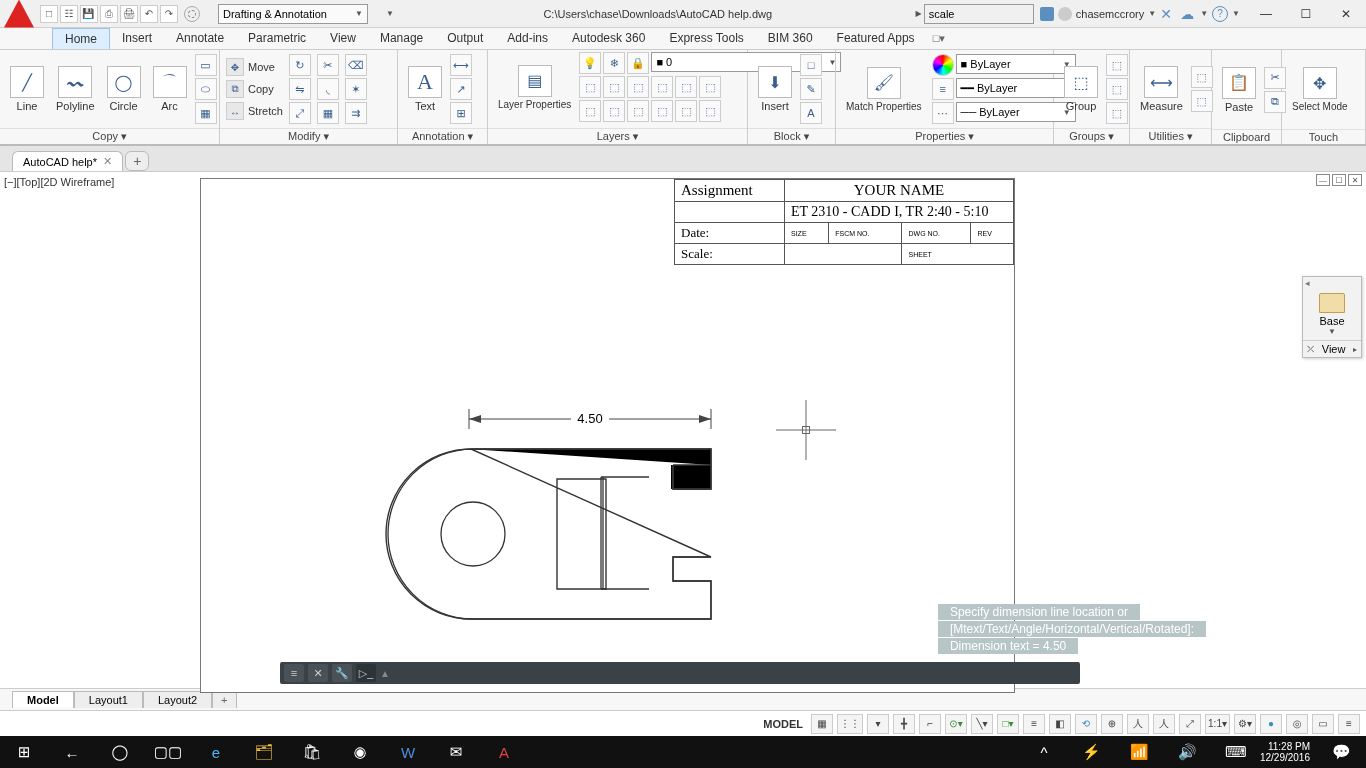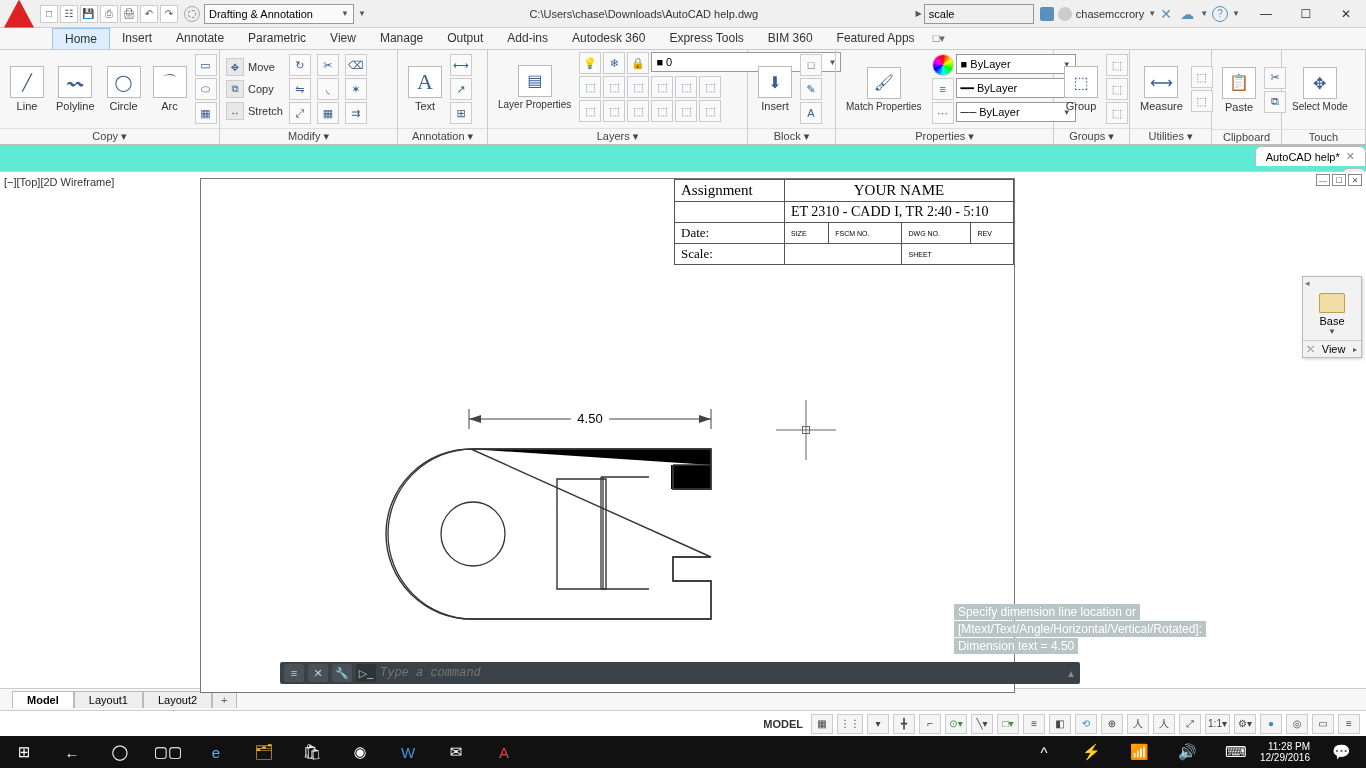--- a/index.html
+++ b/index.html
@@ -1,21 +1,21 @@
 <!DOCTYPE html>
 <html><head>
 <meta charset="utf-8">
 <style>
 * { margin:0; padding:0; box-sizing:border-box; font-family:"Segoe UI",Arial,sans-serif; }
 body { width:1366px; height:768px; overflow:hidden; background:#fff; position:relative; display:flex; flex-direction:column; }
 .titlebar { height:28px; background:#f0f0f0; display:flex; align-items:center; border-bottom:1px solid #d0d0d0; }
 .app-logo { width:38px; height:28px; background:#d22; clip-path:polygon(50% 0,100% 100%,0 100%); margin:0 4px; }
 .qat { display:flex; gap:2px; margin-left:2px; }
 .qat-btn { width:18px; height:18px; border:1px solid #ccc; background:#fff; display:flex; align-items:center; justify-content:center; font-size:10px; color:#555; }
-.ws-sel { display:flex; align-items:center; gap:2px; margin:0 6px; }
+.ws-sel { display:flex; align-items:center; gap:16px; margin:0 6px; }
 .ws-icon { width:16px; height:16px; border:1px solid #aaa; border-radius:50%; position:relative; }
 .ws-icon:after { content:""; position:absolute; inset:3px; border:1px dashed #888; border-radius:50%; }
 .ws-combo { width:150px; height:20px; border:1px solid #999; background:#fafafa; font-size:11px; padding:1px 4px; display:flex; align-items:center; justify-content:space-between; margin-left:2px;}
 .doc-title { flex:1; text-align:center; font-size:11px; color:#333; }
 .search-box { width:110px; height:20px; border:1px solid #999; font-size:11px; padding:1px 4px; display:flex; align-items:center; }
 .user-area { display:flex; align-items:center; gap:4px; font-size:11px; color:#333; margin:4px 6px; }
 .user-area .ico { width:14px; height:14px; background:#5a8fc0; border-radius:2px; }
 .win-btns { display:flex; margin-left:auto; }
 .win-btn { width:40px; height:28px; display:flex; align-items:center; justify-content:center; font-size:12px; color:#333; }
 .ribbon-tabs { height:22px; background:#f7f7f7; display:flex; border-bottom:1px solid #ccc; padding-left:52px; }
@@ -25,39 +25,39 @@
 .panel { border-right:1px solid #ccc; display:flex; flex-direction:column; }
 .panel-body { flex:1; display:flex; align-items:center; padding:2px 6px; gap:4px; }
 .panel-title { text-align:center; font-size:11px; color:#444; padding:1px 0; border-top:1px solid #e0e0e0; }
 .big-btn { display:flex; flex-direction:column; align-items:center; gap:2px; font-size:11px; color:#333; padding:2px 4px; }
 .big-btn .glyph { width:34px; height:32px; border:1px solid #bbb; background:#fff; display:flex; align-items:center; justify-content:center; font-size:16px; color:#3a5f8f; }
 .small-row { display:flex; flex-direction:column; gap:2px; }
 .sm { width:22px; height:22px; border:1px solid #ccc; background:#fafafa; display:flex; align-items:center; justify-content:center; font-size:11px; color:#3a5f8f; }
 .sm-wide { height:20px; display:flex; align-items:center; gap:4px; font-size:11px; color:#333; }
 .sm-wide .ico { width:18px; height:18px; background:#e8e8e8; border:1px solid #ccc; display:flex; align-items:center; justify-content:center; font-size:10px; color:#3a5f8f; }
 .combo { height:20px; border:1px solid #999; background:#fff; font-size:11px; padding:1px 4px; display:flex; align-items:center; justify-content:space-between; }
-.doc-tabs { height:26px; display:flex; align-items:end; gap:2px; padding-left:12px; border-bottom:1px solid #ccc; background:#5eead4;flex-direction:column;}
+.doc-tabs { height:26px; display:flex; align-items:end; gap:2px; padding-left:12px; border-bottom:1px solid #ccc; background:#e5e5e5;}
 .doc-tab { background:#fff; border:1px solid #bbb; border-bottom:none; border-radius:6px 6px 0 0; padding:3px 10px; font-size:11px; display:flex; align-items:center; gap:6px; }
 .doc-tab .close { font-size:11px; color:#888; }
 .plus-tab { width:24px; height:20px; border:1px solid #bbb; border-radius:6px; display:flex; align-items:center; justify-content:center; font-size:14px; color:#666; background:#eee;}
 .workspace { flex:1; position:relative; background:#fff; }
 .vp-label { position:absolute; top:4px; left:4px; font-size:11px; color:#333; }
 .drawing-paper { position:absolute; top:6px; left:200px; width:815px; height:515px; border:1px solid #777; background:#fff; }
 .tbl { position:absolute; top:0; right:0; width:340px; border-collapse:collapse; }
 .tbl td { border:1px solid #555; font-family:"Times New Roman",serif; font-size:13px; padding:2px 6px; }
 .tbl .small { font-size:7px; font-family:Arial; }
 svg.part { position:absolute; left:180px; top:210px; }
 .crosshair { position:absolute; width:60px; height:60px; }
 .crosshair:before,.crosshair:after { content:""; position:absolute; background:#666; }
 .crosshair:before { left:50%; top:0; width:1px; height:100%; transform:translateX(-0.5px);}
 .crosshair:after { top:50%; left:0; height:1px; width:100%; transform:translateY(-0.5px);}
 .crosshair .box { position:absolute; top:50%; left:50%; width:8px; height:8px; border:1px solid #666; transform:translate(-50%,-50%);}
 .ucs-icon { position:absolute; left:10px; top:595px; font-size:14px; color:#444; }
 .cmd-prompt-overlay { position:absolute; right:160px; bottom:34px; font-family:"Courier New",monospace; font-size:12px; }
-.cmd-prompt-overlay div { background:#b8c5c7; color:#fff; margin-top:1px; padding:1px 4px; display:inline-block; }
+.cmd-prompt-overlay div { background:#b8c5c7; color:#fff; margin-top:1px; padding:1px 12px; display:inline-block; }
 .cmd-line { position:absolute; left:280px; bottom:4px; width:800px; height:22px; background:#3a4247; display:flex; align-items:center; gap:4px; padding:0 4px; border-radius:2px; }
 .cmd-line .seg { width:20px; height:18px; background:#4a5257; color:#ccc; display:flex; align-items:center; justify-content:center; font-size:11px; border-radius:2px; }
 .cmd-line input { flex:1; background:transparent; border:none; color:#9eb7c3; font-family:"Courier New",monospace; font-style:italic; font-size:12px; outline:none; }
 .cmd-line .arrow { color:#888; font-size:10px; }
 .nav-palette { position:absolute; right:4px; top:104px; width:60px; border:1px solid #bbb; background:#f2f2f2; box-shadow:1px 1px 3px rgba(0,0,0,0.2); }
 .nav-palette .row { display:flex; flex-direction:column; align-items:center; padding:4px 0; font-size:11px; }
 .nav-palette .folder { width:26px; height:20px; background:#f0dda8; border:1px solid #c0a050; border-radius:2px 2px 0 0; margin-bottom:2px;}
 .nav-palette .view-row { display:flex; align-items:center; justify-content:space-between; padding:2px 4px; font-size:11px; border-top:1px solid #ccc;}
 .inset-btns { position:absolute; right:4px; top:2px; display:flex; gap:2px; }
 .inset-btns div { width:14px; height:12px; border:1px solid #888; font-size:8px; display:flex; align-items:center; justify-content:center; color:#555;}
@@ -474,21 +474,20 @@
     <div>Specify dimension line location or</div><br>
     <div>[Mtext/Text/Angle/Horizontal/Vertical/Rotated]:</div><br>
     <div>Dimension text = 4.50</div>
   </div>
 
   <div class="cmd-line">
     <div class="seg">≡</div>
     <div class="seg">✕</div>
     <div class="seg">🔧</div>
     <div class="seg" style="background:#2d3438;">▷_</div>
-    <input placeholder="Type a command" style="">
     <span class="arrow">▲</span>
   </div>
 </div>
 
 <div class="model-tabs">
   <div class="mtab active">Model</div>
   <div class="mtab">Layout1</div>
   <div class="mtab">Layout2</div>
   <div class="mtab plus">+</div>
 </div>

